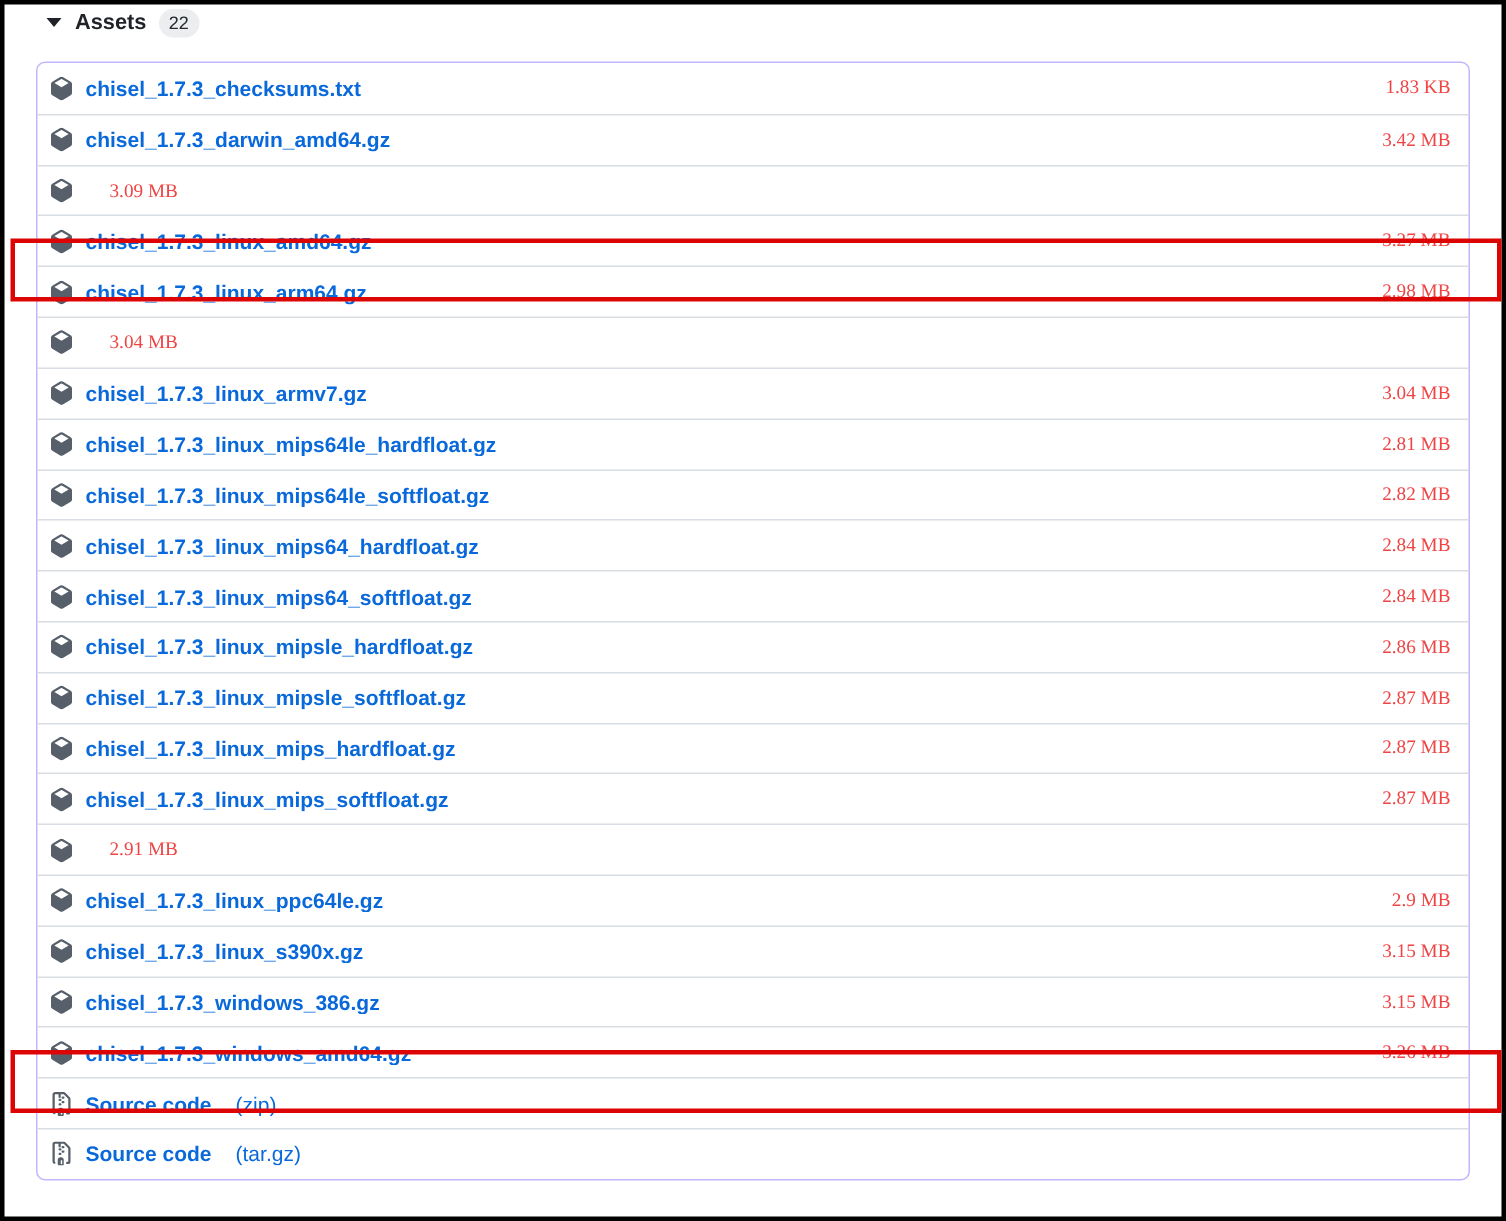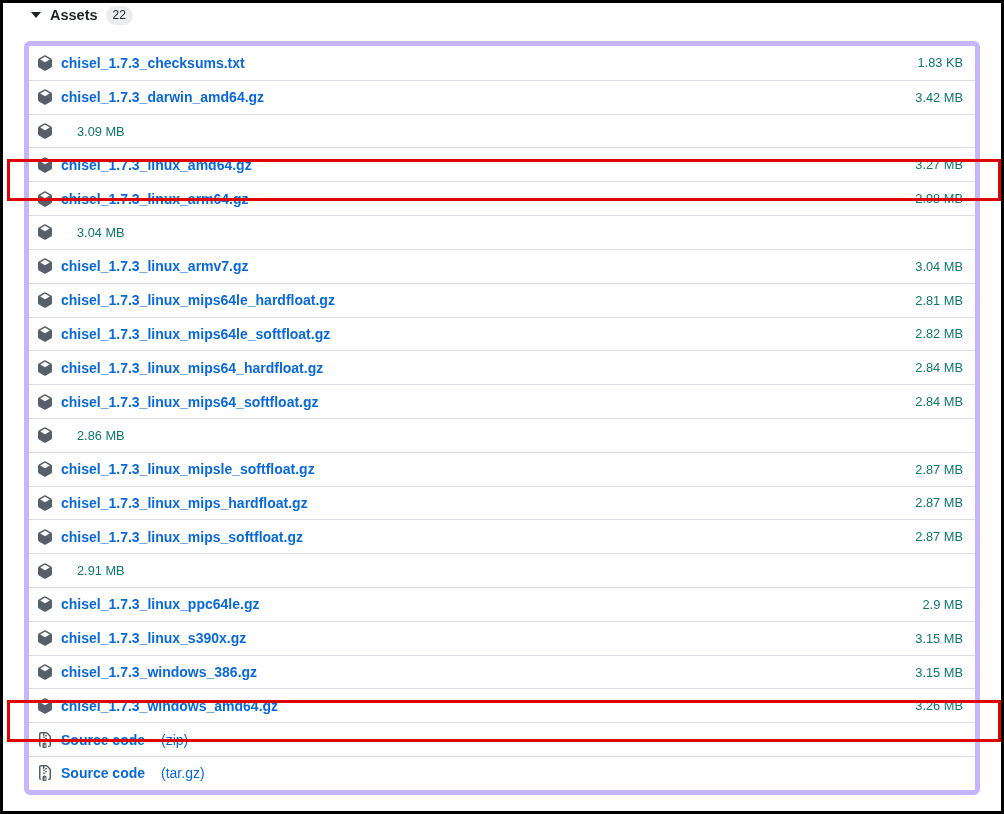--- a/index.html
+++ b/index.html
@@ -46,21 +46,21 @@
     font-size: 12px;
     font-weight: 500;
     line-height: 19px;
     padding: 0 7px;
     border-radius: 2em;
   }
   
   .asset-list {
     margin-top: 15px;
     list-style: none;
-    border: 5px solid #c4b5fd;
+    border: 1px solid #c4b5fd;
     border-radius: 6px;
     background: #ffffff;
   }
   .asset-row {
     display: flex;
     align-items: center;
     height: 33.82px;
     padding: 0 12px 0 8px;
   }
   .asset-row + .asset-row { border-top: 1px solid #d8dee4; }
@@ -79,24 +79,25 @@
     min-width: 0;
     white-space: nowrap;
     overflow: hidden;
     text-overflow: ellipsis;
   }
   .asset-name { font-weight: 700; }
   .asset-suffix { font-weight: 400; }
   .asset-suffix:not(:empty) { margin-left: 16px; }
   .asset-size {
     flex: none;
-    color: #0f766e;
+    color: #ef4444;
     font-size: 12.8px;
     white-space: nowrap;
     margin-left: 16px;
+    font-family: Liberation Serif, serif;
   }
   
   .highlight-box {
     position: absolute;
     left: 4px;
     right: 0px;
     border: 3px solid #dd0404;
     pointer-events: none;
   }
 </style>
@@ -239,20 +240,23 @@
     </a>
     <span class="asset-size">2.84 MB</span>
   </li>
         <li class="asset-row">
     <span class="asset-icon">
       <svg width="16" height="16" viewBox="0 0 16 16" aria-hidden="true">
               <path d="M8.878.392a1.75 1.75 0 0 0-1.756 0l-5.25 3.045A1.75 1.75 0 0 0 1 4.951v6.098c0 .624.332 1.2.872 1.514l5.25 3.045a1.75 1.75 0 0 0 1.756 0l5.25-3.045c.54-.313.872-.89.872-1.514V4.951c0-.624-.332-1.2-.872-1.514ZM7.875 1.69a.25.25 0 0 1 .25 0l4.63 2.685L8 7.133 3.245 4.375ZM2.5 5.677v5.372c0 .09.047.171.125.216l4.625 2.683V8.432Zm6.25 8.271 4.625-2.683a.25.25 0 0 0 .125-.216V5.677L8.75 8.432Z"></path>
             </svg>
     </span>
 
+    <a class="asset-link" href="#">
+      <span class="asset-name">chisel_1.7.3_linux_mipsle_hardfloat.gz</span><span class="asset-suffix"></span>
+    </a>
     <span class="asset-size">2.86 MB</span>
   </li>
         <li class="asset-row">
     <span class="asset-icon">
       <svg width="16" height="16" viewBox="0 0 16 16" aria-hidden="true">
               <path d="M8.878.392a1.75 1.75 0 0 0-1.756 0l-5.25 3.045A1.75 1.75 0 0 0 1 4.951v6.098c0 .624.332 1.2.872 1.514l5.25 3.045a1.75 1.75 0 0 0 1.756 0l5.25-3.045c.54-.313.872-.89.872-1.514V4.951c0-.624-.332-1.2-.872-1.514ZM7.875 1.69a.25.25 0 0 1 .25 0l4.63 2.685L8 7.133 3.245 4.375ZM2.5 5.677v5.372c0 .09.047.171.125.216l4.625 2.683V8.432Zm6.25 8.271 4.625-2.683a.25.25 0 0 0 .125-.216V5.677L8.75 8.432Z"></path>
             </svg>
     </span>
 
     <a class="asset-link" href="#">

